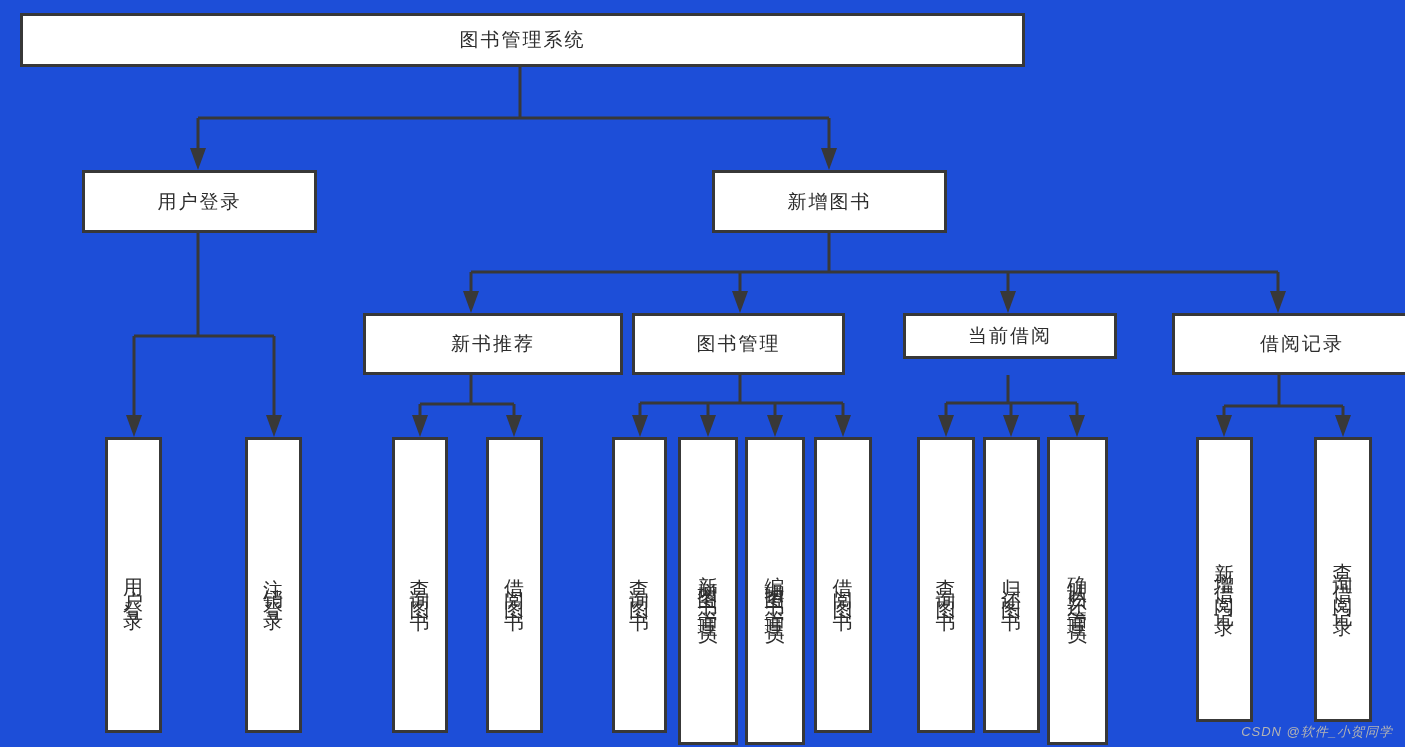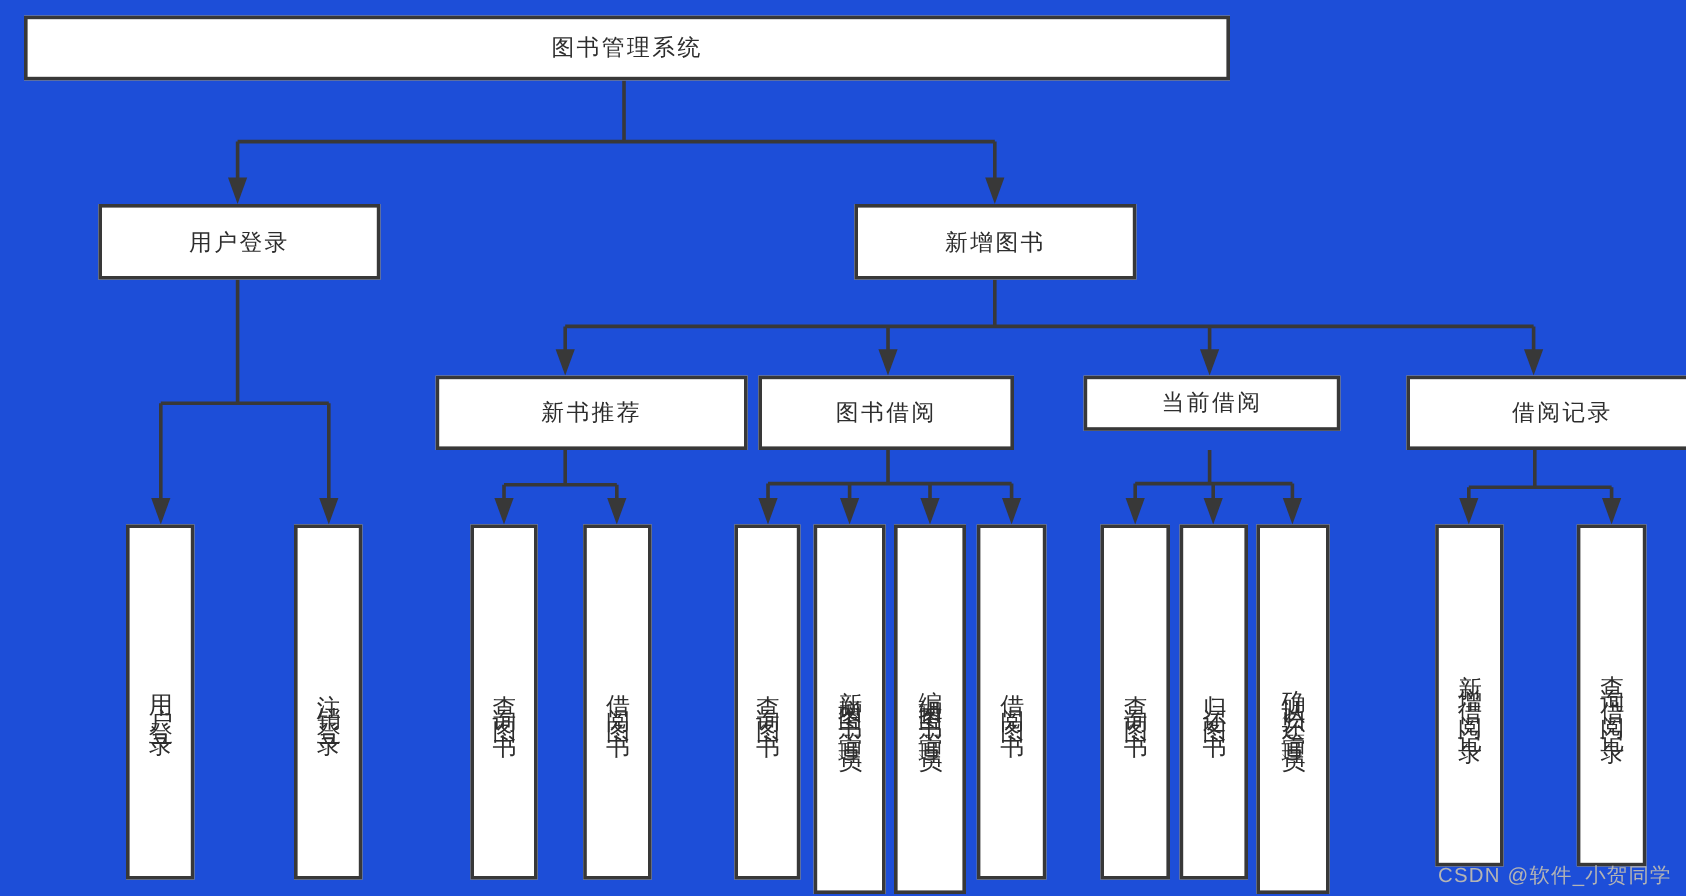--- a/index.html
+++ b/index.html
@@ -15,21 +15,21 @@
   }
   .vbox{
     position:absolute;box-sizing:border-box;border:3px solid #383838;background:#ffffff;
     display:flex;align-items:center;justify-content:center;
     color:#2d2d2d;font-size:20px;
   }
   .vbox .vtext{
     writing-mode:vertical-rl;letter-spacing:11px;line-height:1;white-space:nowrap;
   }
   #watermark{
-    position:absolute;right:12px;bottom:6px;color:#b4b4b4;font-size:17px;letter-spacing:1px;
+    position:absolute;right:12px;bottom:6px;color:#b4b4b4;font-size:13px;letter-spacing:1px;font-style:italic;
   }
 </style>
 </head>
 <body>
 
 <div id="canvas">
 
   <svg id="edges" viewBox="0 0 1405 747" fill="none" stroke="#383838" stroke-width="3">
 
     <g>
@@ -88,21 +88,21 @@
     <span>用户登录</span>
   </div>
   <div class="box" style="left:712px;top:170px;width:235px;height:63px;">
     <span>新增图书</span>
   </div>
 
   <div class="box" style="left:363px;top:313px;width:260px;height:62px;">
     <span>新书推荐</span>
   </div>
   <div class="box" style="left:632px;top:313px;width:213px;height:62px;">
-    <span>图书借阅</span>
+    <span>图书管理</span>
   </div>
   <div class="box" style="left:903px;top:313px;width:214px;height:46px;">
     <span>当前借阅</span>
   </div>
   <div class="box" style="left:1172px;top:313px;width:260px;height:62px;">
     <span>借阅记录</span>
   </div>
 
   <div class="vbox" style="left:105px;top:437px;width:57px;height:296px;">
     <span class="vtext">用户登录</span>

